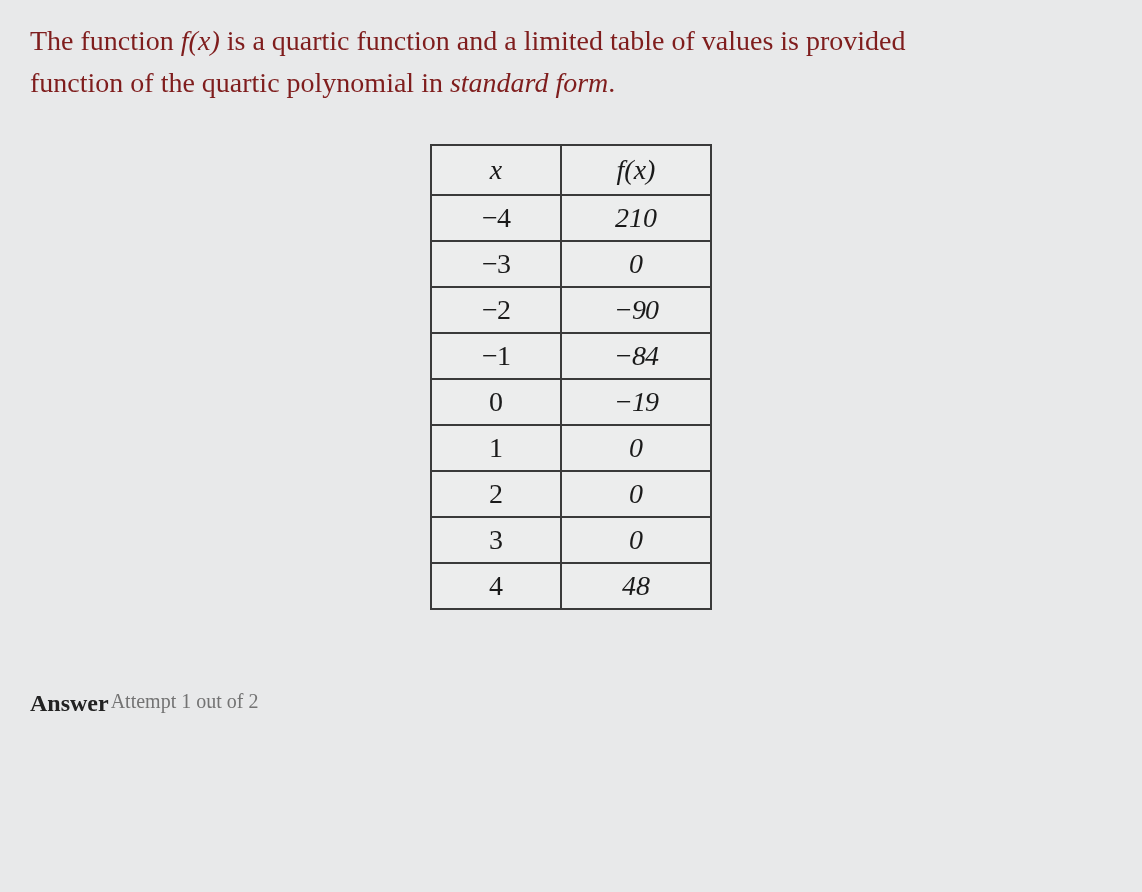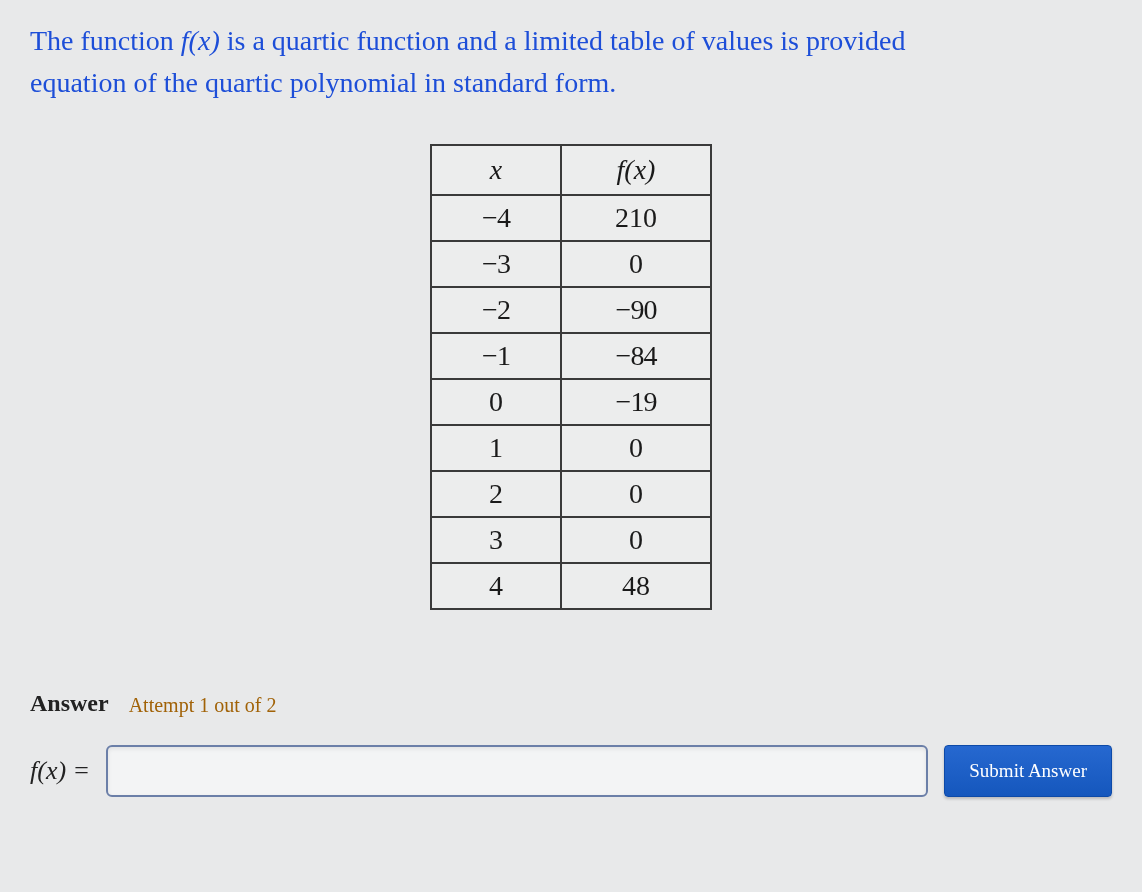--- a/index.html
+++ b/index.html
@@ -8,25 +8,25 @@
       background: #e8e9ea;
       width: 1142px;
       height: 892px;
       padding: 20px 30px;
       color: #1a1a1a;
       position: relative;
     }
     .question-text {
       font-size: 28px;
       line-height: 1.5;
-      color: #1d4ed8;
+      color: #7f1d1d;
       margin-bottom: 40px;
     }
     .math-fn { font-style: italic; }
-    .italic { }
+    .italic { font-style: italic; }
     .table-wrap {
       display: flex;
       justify-content: center;
       margin-bottom: 80px;
     }
     table {
       border-collapse: collapse;
       background: #eceded;
     }
     th, td {
@@ -34,33 +34,33 @@
       text-align: center;
       font-size: 28px;
       font-family: Georgia, serif;
       font-weight: normal;
     }
     th { padding: 8px 40px; }
     td { padding: 6px 40px; }
     th.header-x { font-style: italic; width: 130px; }
     th.header-fx { font-style: italic; width: 150px; }
     td.col-x { width: 130px; }
-    td.col-fx { width: 150px; }
+    td.col-fx { width: 150px; font-style: italic; }
     .neg { letter-spacing: -1px; }
     .answer-section { margin-top: 40px; }
     .answer-header {
       font-size: 24px;
       color: #222;
-      margin-bottom: 28px;
+      margin-bottom: 53px;
       display: flex;
-      align-items: flex-end;
-      gap: 20px;
+      align-items: flex-start;
+      gap: 2px;
     }
     .answer-label { font-weight: bold; }
-    .attempt-label { font-size: 20px; color: #a16207; font-weight: normal; }
+    .attempt-label { font-size: 20px; color: #737373; font-weight: normal; }
     .answer-row {
       display: flex;
       align-items: center;
       gap: 16px;
     }
     .fx-label {
       font-size: 26px;
       font-style: italic;
       white-space: nowrap;
       color: #222;
@@ -88,21 +88,21 @@
       font-family: Georgia, serif;
       cursor: pointer;
       box-shadow: 0 2px 3px rgba(0,0,0,0.2);
     }
   </style>
 </head>
 <body>
 
 <div class="question-text">
   <span>The function </span><span class="math-fn">f(x)</span><span> is a quartic function and a limited table of values is provided</span><br>
-  <span>equation of the quartic polynomial in </span><span class="italic">standard form</span><span>.</span>
+  <span>function of the quartic polynomial in </span><span class="italic">standard form</span><span>.</span>
 </div>
 
 <div class="table-wrap">
   <table>
     <thead>
       <tr>
         <th class="header-x">x</th>
         <th class="header-fx">f(x)</th>
       </tr>
     </thead>
@@ -145,18 +145,13 @@
         </tr>
     </tbody>
   </table>
 </div>
 
 <div class="answer-section">
   <div class="answer-header">
     <span class="answer-label">Answer</span>
     <span class="attempt-label">Attempt 1 out of 2</span>
   </div>
-  <div class="answer-row">
-    <span class="fx-label"><span>f(x) =</span></span>
-    <input class="answer-input" type="text" value="" style="">
-    <button class="submit-btn">Submit Answer</button>
-  </div>
 </div>
 
 </body></html>

